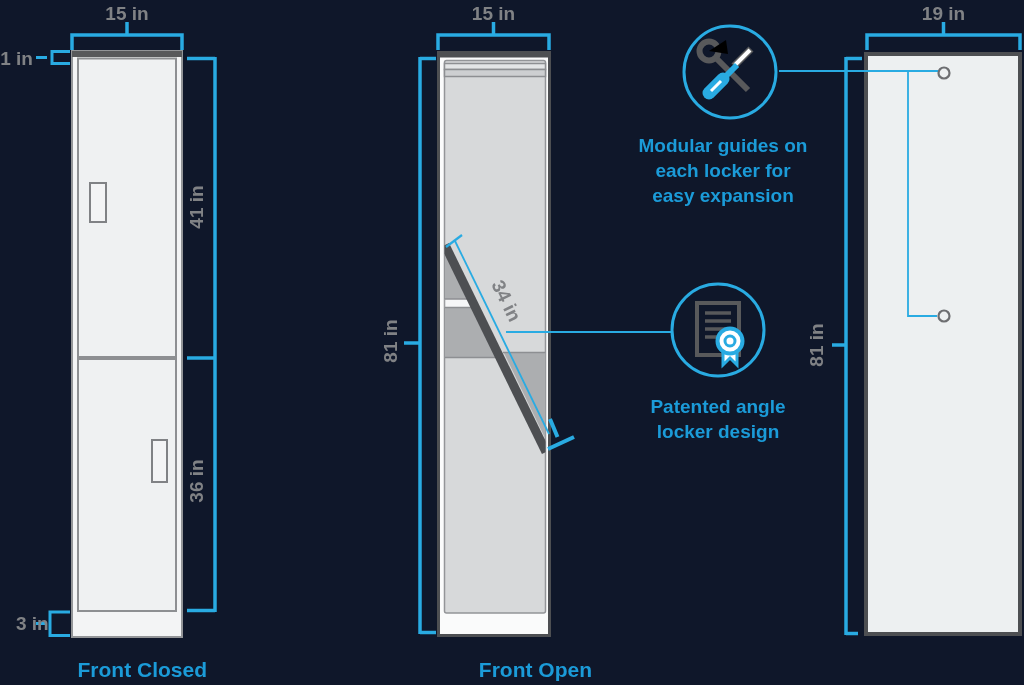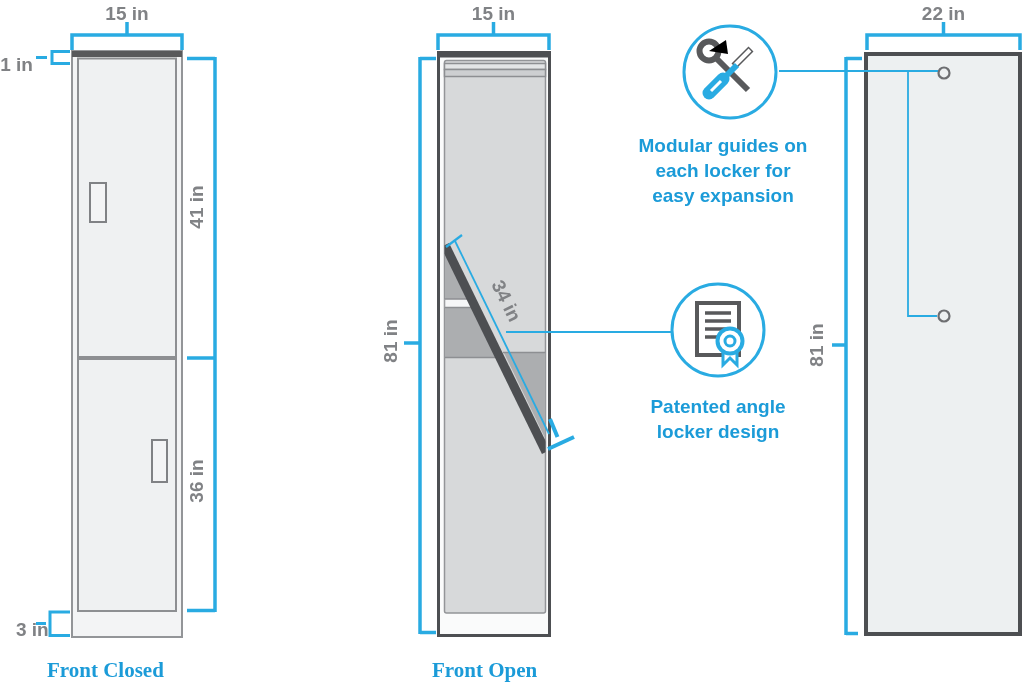--- a/index.html
+++ b/index.html
@@ -1,26 +1,26 @@
 <!DOCTYPE html>
 <html><head>
 <meta charset="utf-8">
 <style>
   html,body{margin:0;padding:0;background:#000;}
   .canvas{
-    position:relative;width:1024px;height:685px;background:#ffffff;overflow:hidden;
+    position:relative;width:1024px;height:685px;background:#0f172a;overflow:hidden;
     font-family:"Liberation Sans",sans-serif;
   }
   .canvas svg{position:absolute;left:0;top:0;}
   .lbl{position:absolute;font-weight:bold;white-space:nowrap;}
   .dim{color:#808285;font-size:19px;text-align:center;}
-  .dim.right{text-align:center;margin-top:6px;}
+  .dim.right{text-align:center;}
   .vlabel{width:64px;height:22px;line-height:22px;transform:rotate(-90deg);}
   .diag{width:64px;height:22px;line-height:22px;transform:rotate(64deg);}
-  .viewlabel{color:#1B9BD8;font-size:21px;text-align:left;font-family:Liberation Serif, serif;}
+  .viewlabel{color:#1B9BD8;font-size:21px;text-align:right;}
   .callout-text{color:#1B9BD8;font-size:19px;line-height:25px;text-align:center;}
   .callout-text span{display:block;}
 </style>
 </head>
 <body>
 
 <div class="canvas">
 
   <svg width="1024" height="685" viewBox="0 0 1024 685">
     <defs>
@@ -132,21 +132,21 @@
   <div class="lbl dim" style="left:72px;top:3px;width:110px;">15 in</div>
   <div class="lbl dim right" style="left:0;top:48px;width:33px;">1 in</div>
   <div class="lbl dim right" style="left:16px;top:613px;width:31px;">3 in</div>
   <div class="lbl dim vlabel" style="left:165px;top:196px;">41 in</div>
   <div class="lbl dim vlabel" style="left:165px;top:470px;">36 in</div>
 
   <div class="lbl dim" style="left:438px;top:3px;width:111px;">15 in</div>
   <div class="lbl dim vlabel" style="left:359px;top:330px;">81 in</div>
   <div class="lbl dim diag" style="left:474px;top:290px;">34 in</div>
 
-  <div class="lbl dim" style="left:867px;top:3px;width:153px;">22 in</div>
+  <div class="lbl dim" style="left:867px;top:3px;width:153px;">19 in</div>
   <div class="lbl dim vlabel" style="left:785px;top:334px;">81 in</div>
 
   <div class="lbl viewlabel" style="left:47px;top:658px;width:160px;">Front Closed</div>
   <div class="lbl viewlabel" style="left:432px;top:658px;width:160px;">Front Open</div>
   <div class="lbl viewlabel" style="left:863px;top:658px;width:160px;margin-top:32px;">Side</div>
 
   <div class="lbl callout-text" style="left:623px;top:133px;width:200px;">
     <span>Modular guides on</span>
     <span>each locker for</span>
     <span>easy expansion</span>

